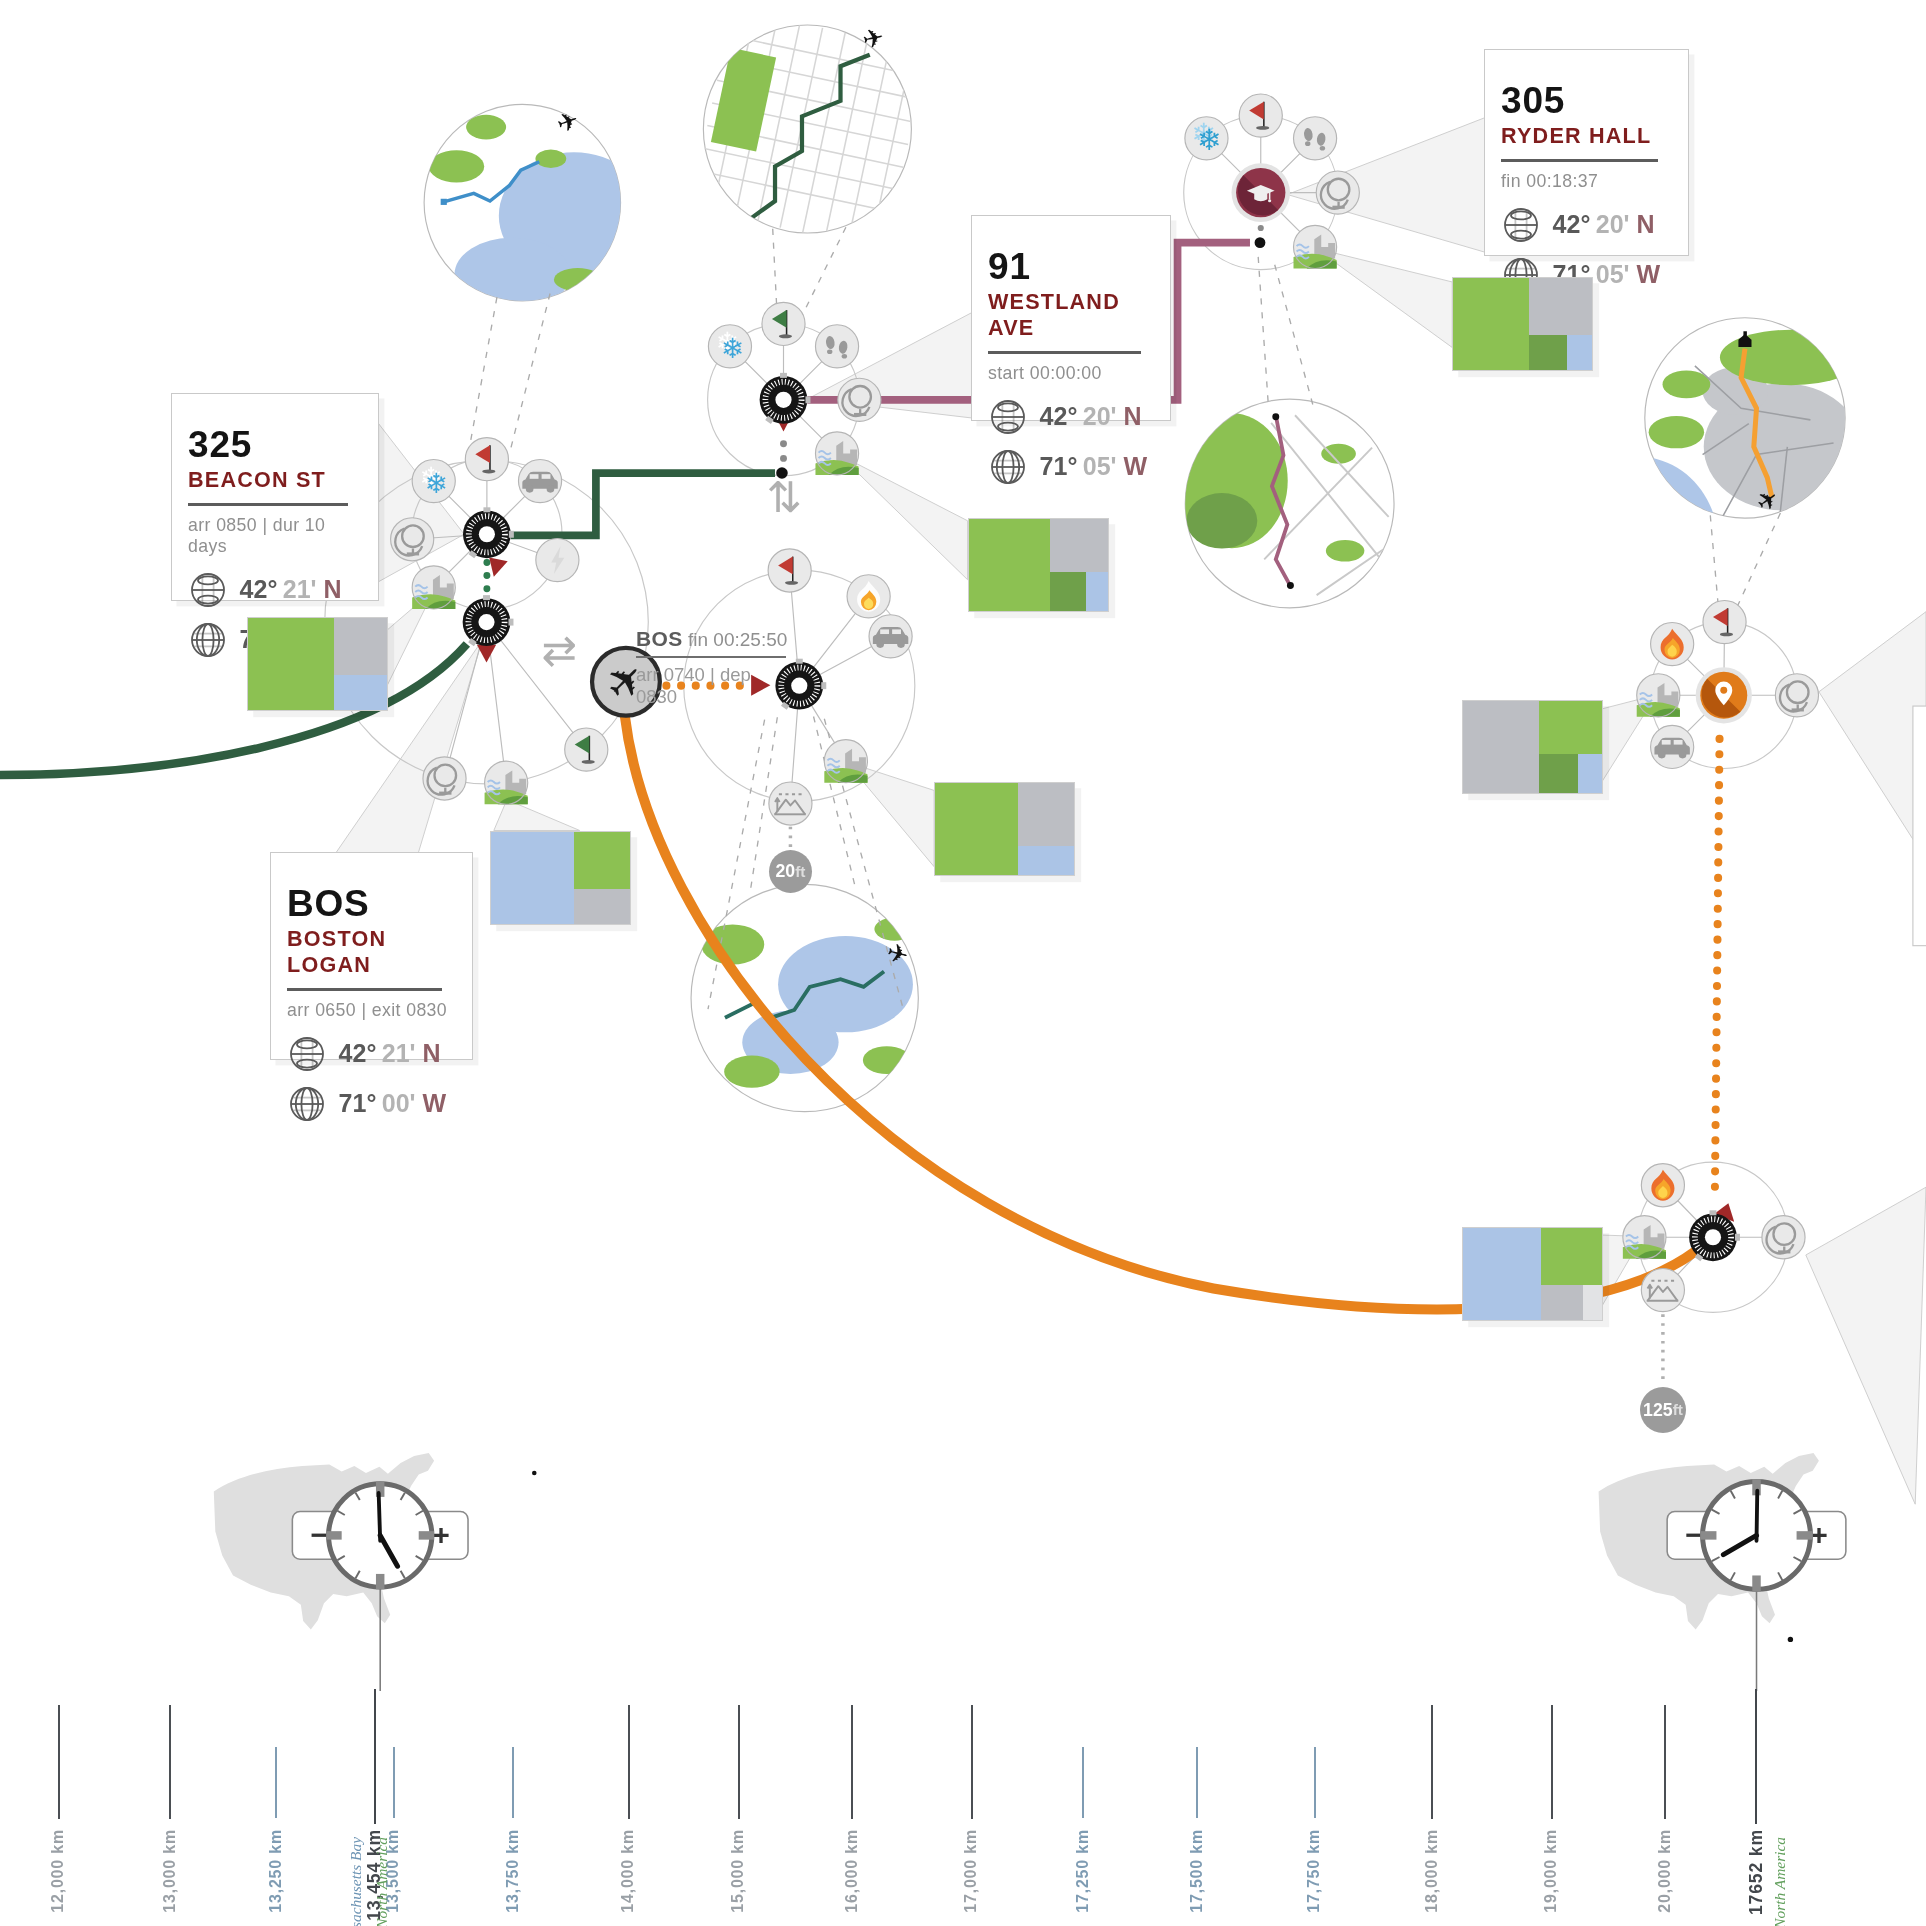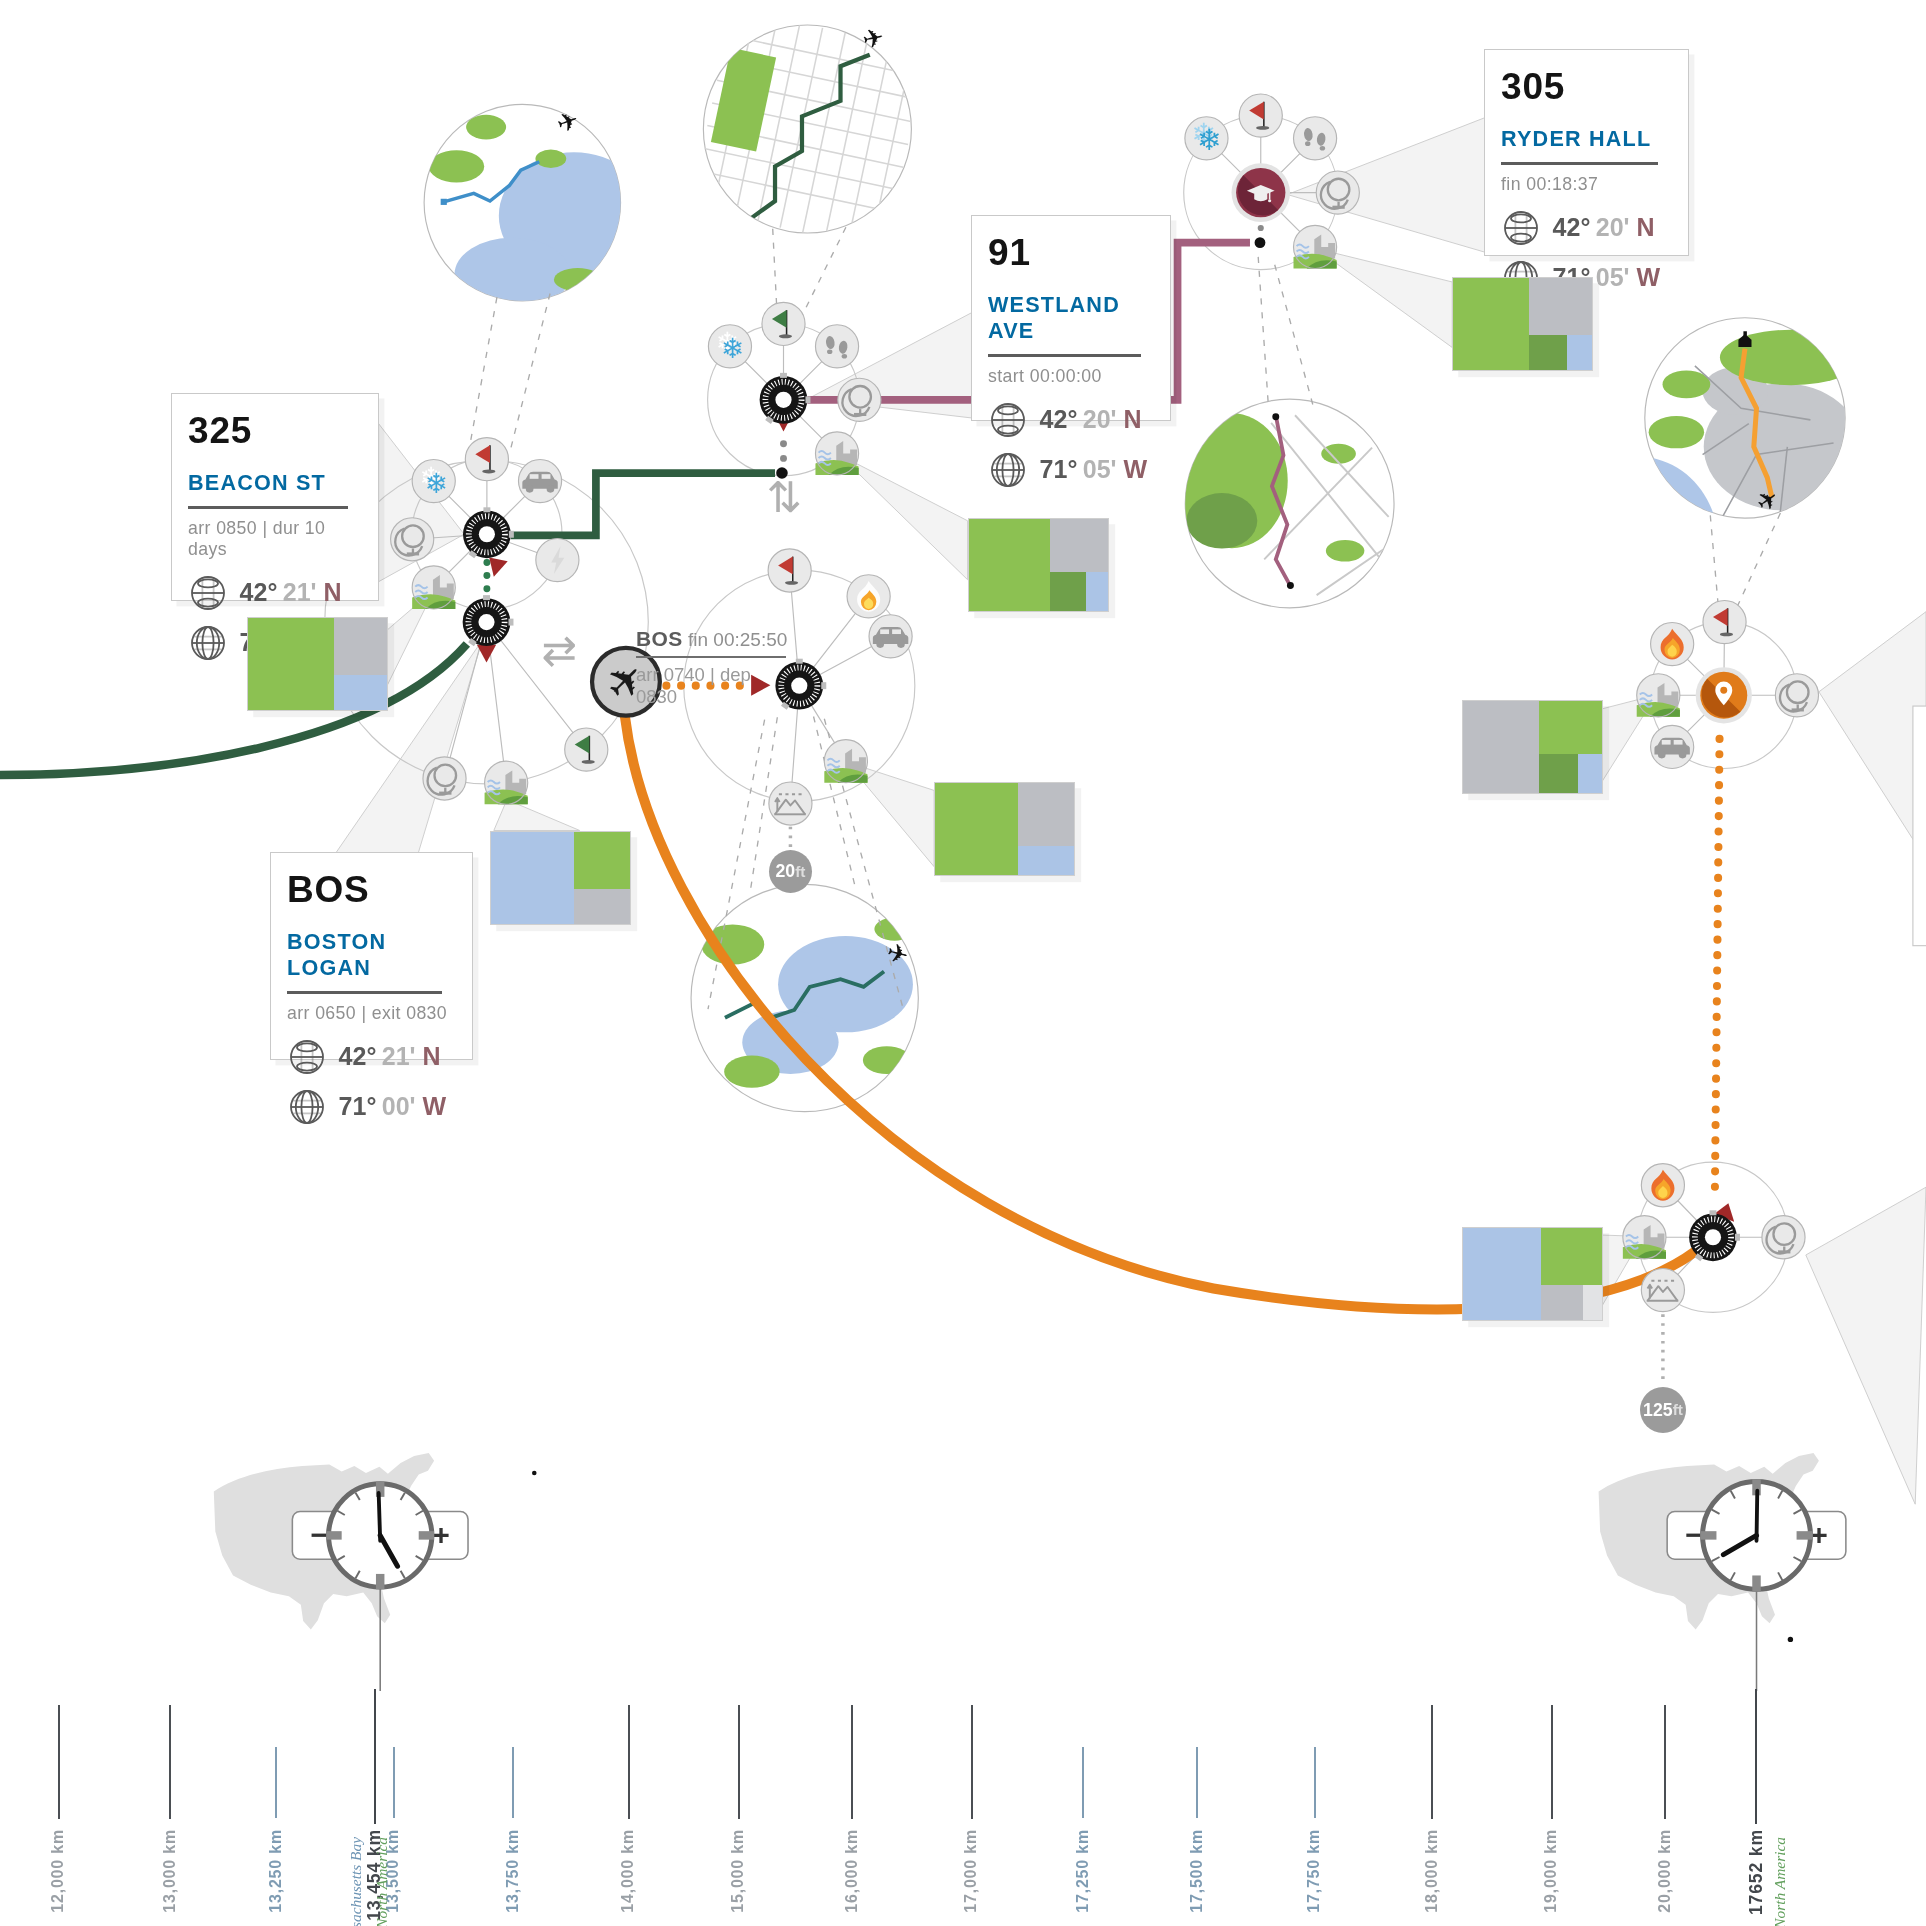--- a/index.html
+++ b/index.html
@@ -1,22 +1,22 @@
 <!DOCTYPE html>
 <html style="font-size:6.2px"><head>
 <meta charset="utf-8">
 <style>
   html,body{margin:0;padding:0;background:#fff;}
   body{width:1926px;height:1926px;overflow:hidden;font-family:"Liberation Sans",sans-serif;}
   #canvas{position:relative;width:1926px;height:1926px;overflow:hidden;background:#fff;}
   svg.underlay{position:absolute;left:0;top:0;}
   
-  .card{position:absolute;background:#fff;border:1.2px solid #c9c9c9;box-shadow:5.4px 5.4px 0 rgba(0,0,0,.05);padding:18px 16px;box-sizing:border-box;}
+  .card{position:absolute;background:#fff;border:1.2px solid #c9c9c9;box-shadow:5.4px 5.4px 0 rgba(0,0,0,.05);padding:32px 16px;box-sizing:border-box;}
   .c-code{font-size:37px;font-weight:800;color:#141414;letter-spacing:0.8px;line-height:1.05;}
-  .c-name{font-size:21.6px;font-weight:800;color:#0369a1;letter-spacing:1.2px;margin-top:19px;}
+  .c-name{font-size:21.6px;font-weight:800;color:#7f1d1d;letter-spacing:1.2px;margin-top:2px;}
   .c-rule{height:2.7px;background:#5c5c5c;margin:10px 0 9.2px 0;width:92%;}
   .c-meta{font-size:17.7px;color:#8f8f8f;letter-spacing:0.4px;margin-bottom:13px;}
   .c-coord{display:flex;align-items:center;margin-top:10px;}
   .c-coord svg{width:40px;height:40px;margin-right:11.6px;flex:0 0 auto;}
   .deg{font-size:25px;font-weight:800;color:#595959;}
   .min{font-size:25px;font-weight:800;color:#b3b3b3;margin-left:5.4px;}
   .dir{font-size:25px;font-weight:800;color:#8f5f66;margin-left:7px;}
   .ci{stroke:#5a5a5a;fill:none;stroke-width:4.5;}
   
   .transfer{position:absolute;left:636px;top:627px;width:154px;}

